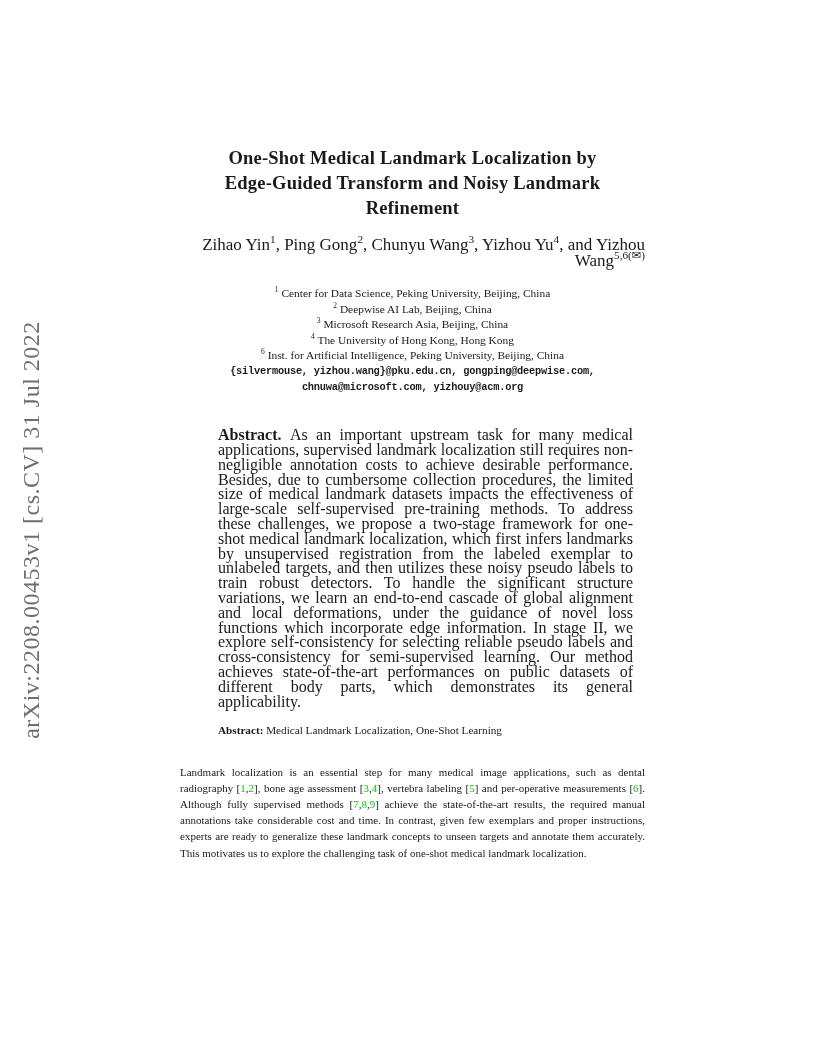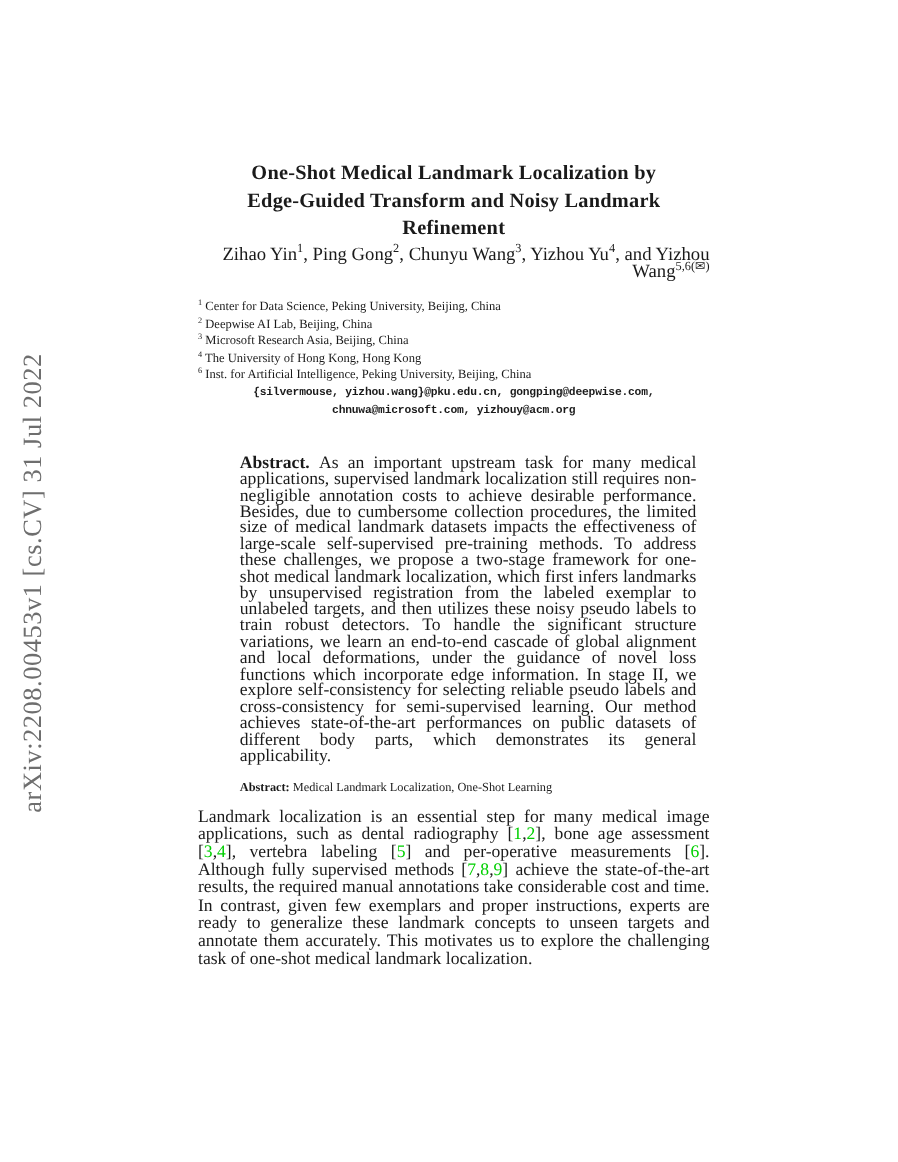--- a/index.html
+++ b/index.html
@@ -24,40 +24,40 @@
     letter-spacing: 0.5px;
     color: var(--wm-color, #6e6e6e);
   }
   .content {
     position: absolute;
     left: 180px;
     top: 0;
     width: 465px;
   }
   .title {
-    margin: 146px 0 2px 0;
+    margin: 146px 0 16px 0;
     font-size: 18.5px;
     line-height: 25px;
     font-weight: bold;
     text-align: center;
     letter-spacing: 0.2px;
   }
   .authors {
     text-align: right;
     font-size: 17px;
     line-height: 16px;
   }
   sup {
     font-size: 66%;
     vertical-align: super;
     line-height: 0;
   }
   .affiliations {
     margin-top: 17px;
-    text-align: left;
+    text-align: center;
     font-size: 11.4px;
     line-height: 15.6px;
   }
   .emails {
     text-align: center;
     font-family: "Liberation Mono", "DejaVu Sans Mono", monospace;
     font-size: 10.3px;
     line-height: 15.6px;
     letter-spacing: -0.2px;
     font-weight: bold;
@@ -78,22 +78,22 @@
     line-height: 14.8px;
   }
   .section-heading {
     margin: 24px 0 0 0;
     font-size: 15.5px;
     font-weight: bold;
     letter-spacing: 0.2px;
   }
   .sec-num { display: inline-block; margin-right: 19px; }
   .body-par {
-    margin: 11px 0 0 0;
-    font-size: 16px;
+    margin: 26px 0 0 0;
+    font-size: 11px;
     line-height: 16.1px;
     text-align: justify;
   }
   .cite {
     color: var(--cite-color, #00d000);
     cursor: pointer;
   }
 </style>
 </head>
 <body>

